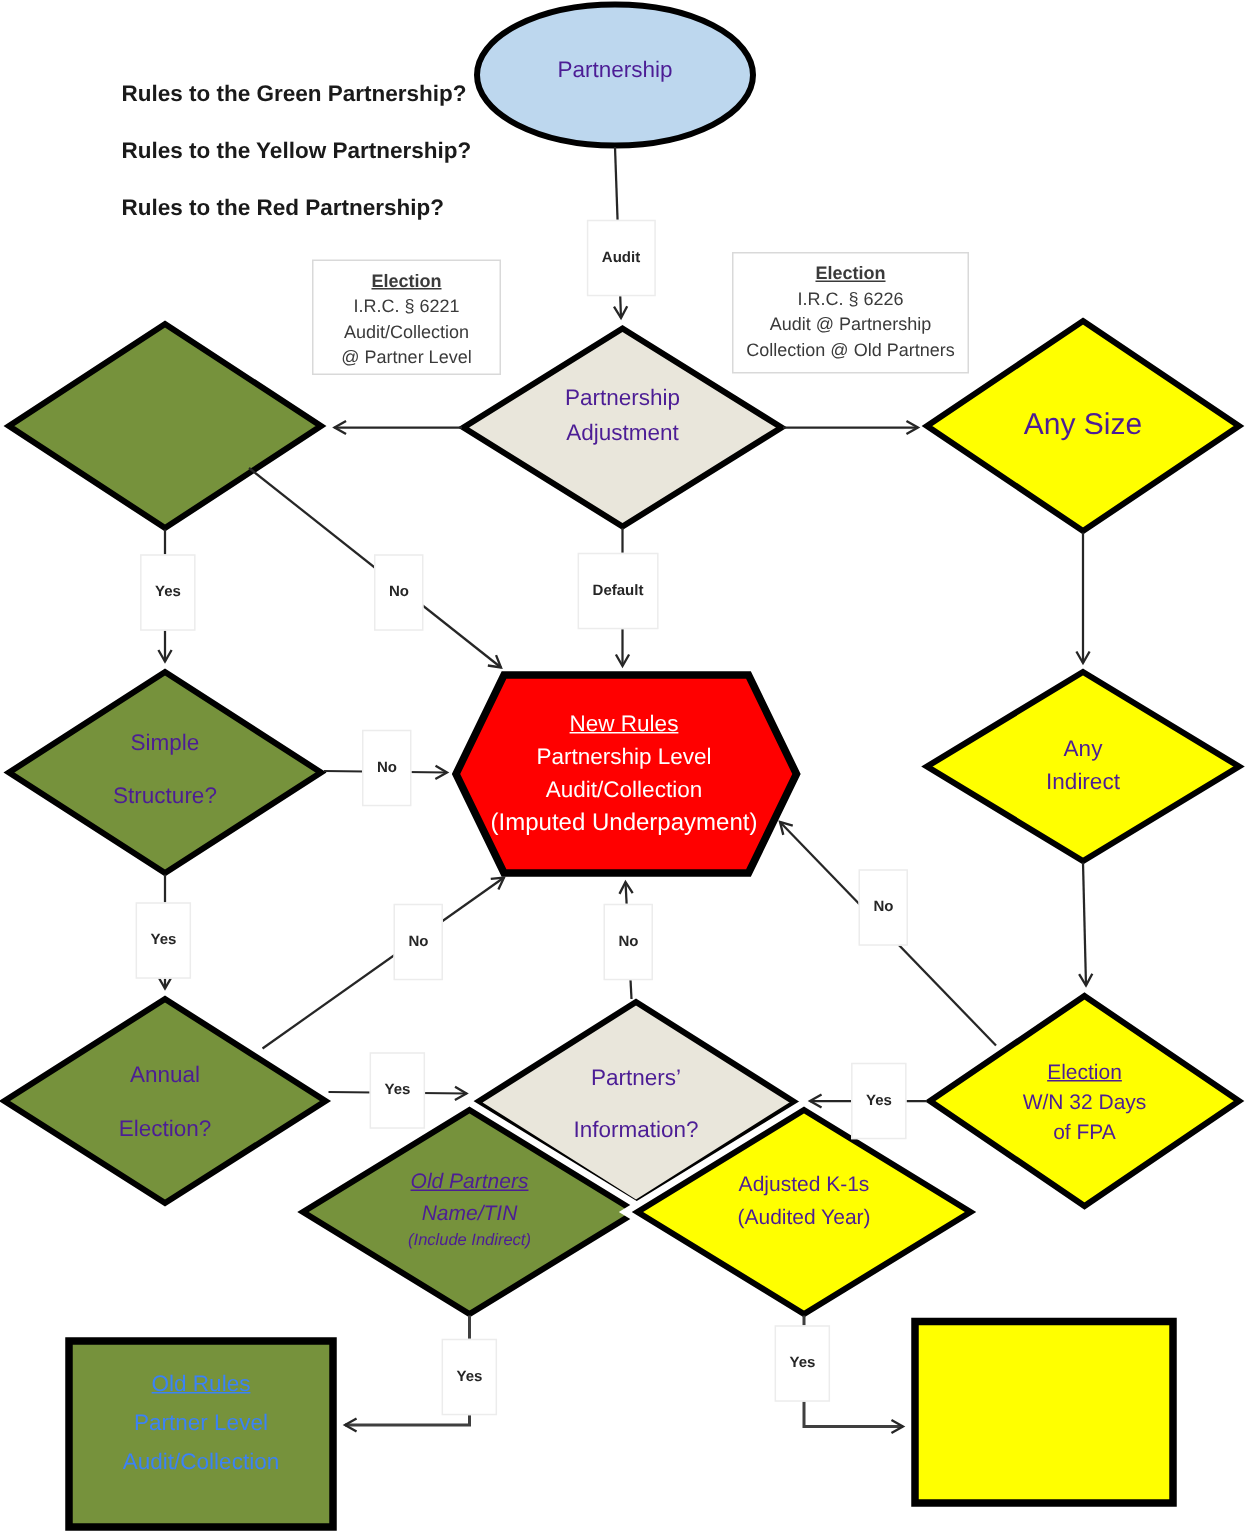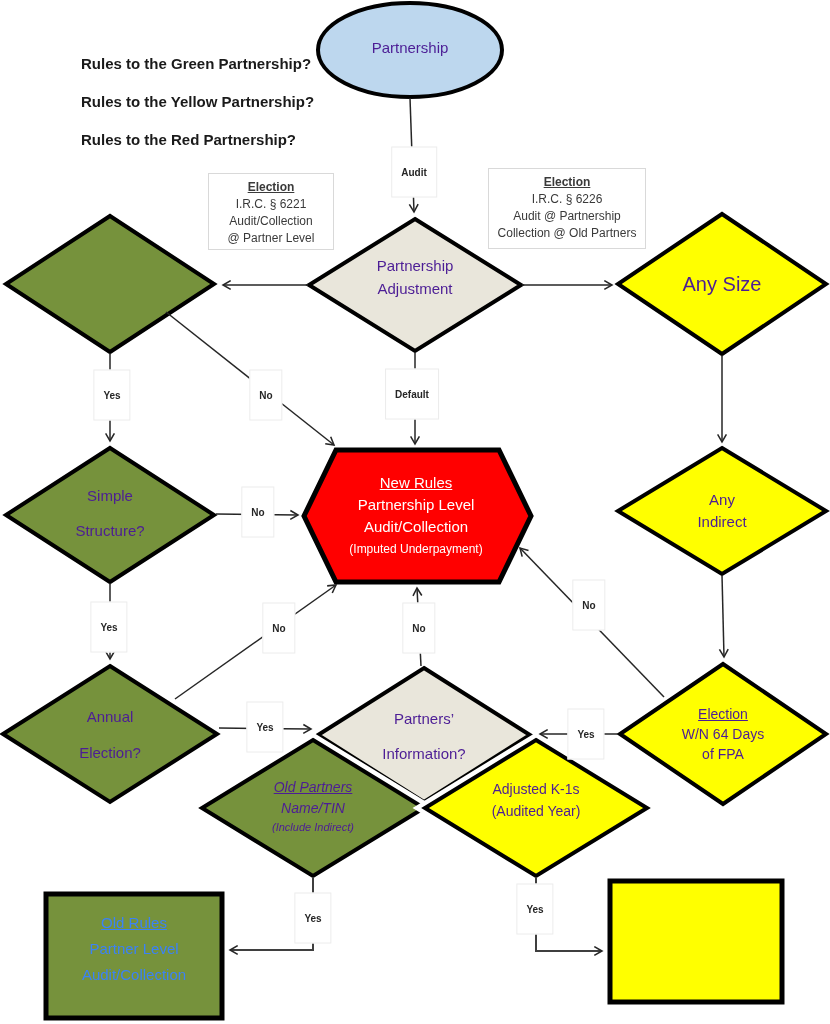--- a/index.html
+++ b/index.html
@@ -7,21 +7,21 @@
   #canvas { position:relative; width:830px; height:1024px; background:#ffffff; overflow:hidden; }
   #shapes { position:absolute; left:0; top:0; z-index:1; }
   .txt { position:absolute; z-index:2; transform:translate(-50%,-50%); text-align:center; white-space:nowrap; color:#4c1d95; font-size:15px; }
   .question { position:absolute; z-index:2; transform:translateY(-50%); font-weight:bold; color:#1a1a1a; font-size:15px; white-space:nowrap; }
   .lbl { position:absolute; z-index:3; transform:translate(-50%,-50%); background:#ffffff; border:1px solid #ececec; font-size:10px; font-weight:bold; color:#262626; padding:19px 9px; white-space:nowrap; }
   .infobox { position:absolute; z-index:2; background:#ffffff; border:1px solid #d9d9d9; text-align:center; font-size:12px; color:#3a3a3a; padding-top:5px; line-height:17px; }
   .infobox .t { font-weight:bold; text-decoration:underline; }
   .infobox .c { font-weight:normal; }
   .u { text-decoration:underline; }
   .hexwhite { color:#ffffff; }
-  .small { font-size:12px; }
+  .small { font-size:16px; }
   .tiny { font-size:11px; }
   .f14 { font-size:14px; }
 </style>
 </head>
 <body>
 
 <div id="canvas">
 
   <svg id="shapes" width="830" height="1024" viewBox="0 0 830 1024">
     <defs>
@@ -120,21 +120,21 @@
     <div>Election?</div>
   </div>
 
   <div class="txt" style="left:424px; top:736px; line-height:35px;">
     <div>Partners’</div>
     <div>Information?</div>
   </div>
 
   <div class="txt f14" style="left:723px; top:734px; line-height:20px;">
     <div class="u">Election</div>
-    <div>W/N 64 Days</div>
+    <div>W/N 32 Days</div>
     <div>of FPA</div>
   </div>
 
   <div class="txt f14" style="left:313px; top:806px; line-height:21px;font-style:italic;">
     <div class="u">Old Partners</div>
     <div>Name/TIN</div>
     <div class="tiny" style="line-height:16px;">(Include Indirect)</div>
   </div>
 
   <div class="txt f14" style="left:536px; top:800px; line-height:22px;">

